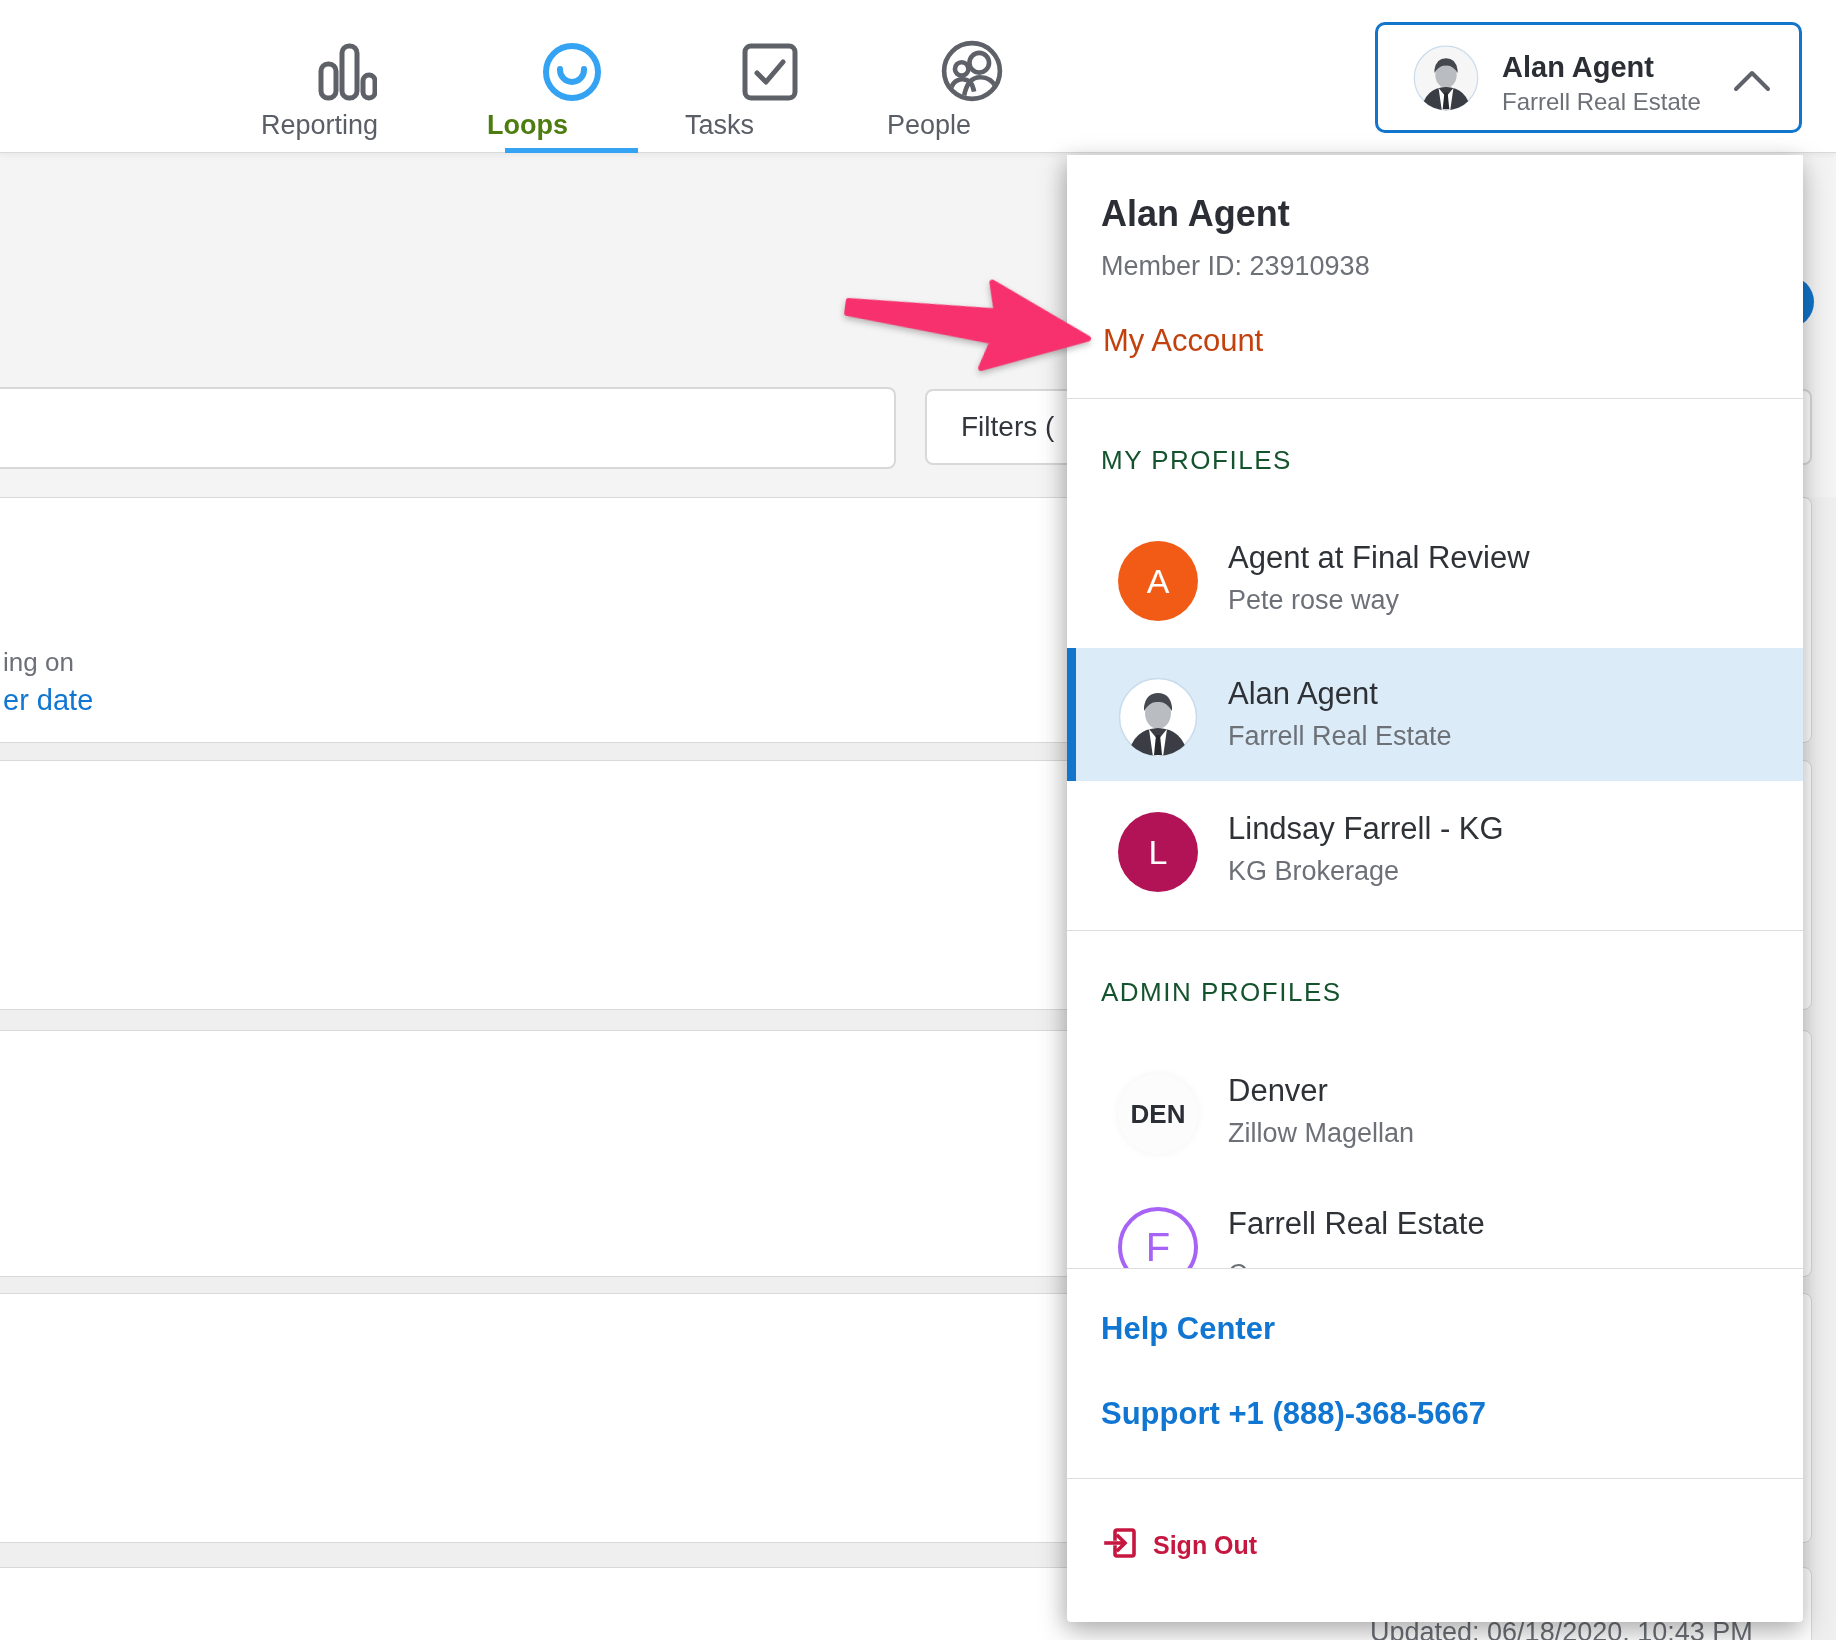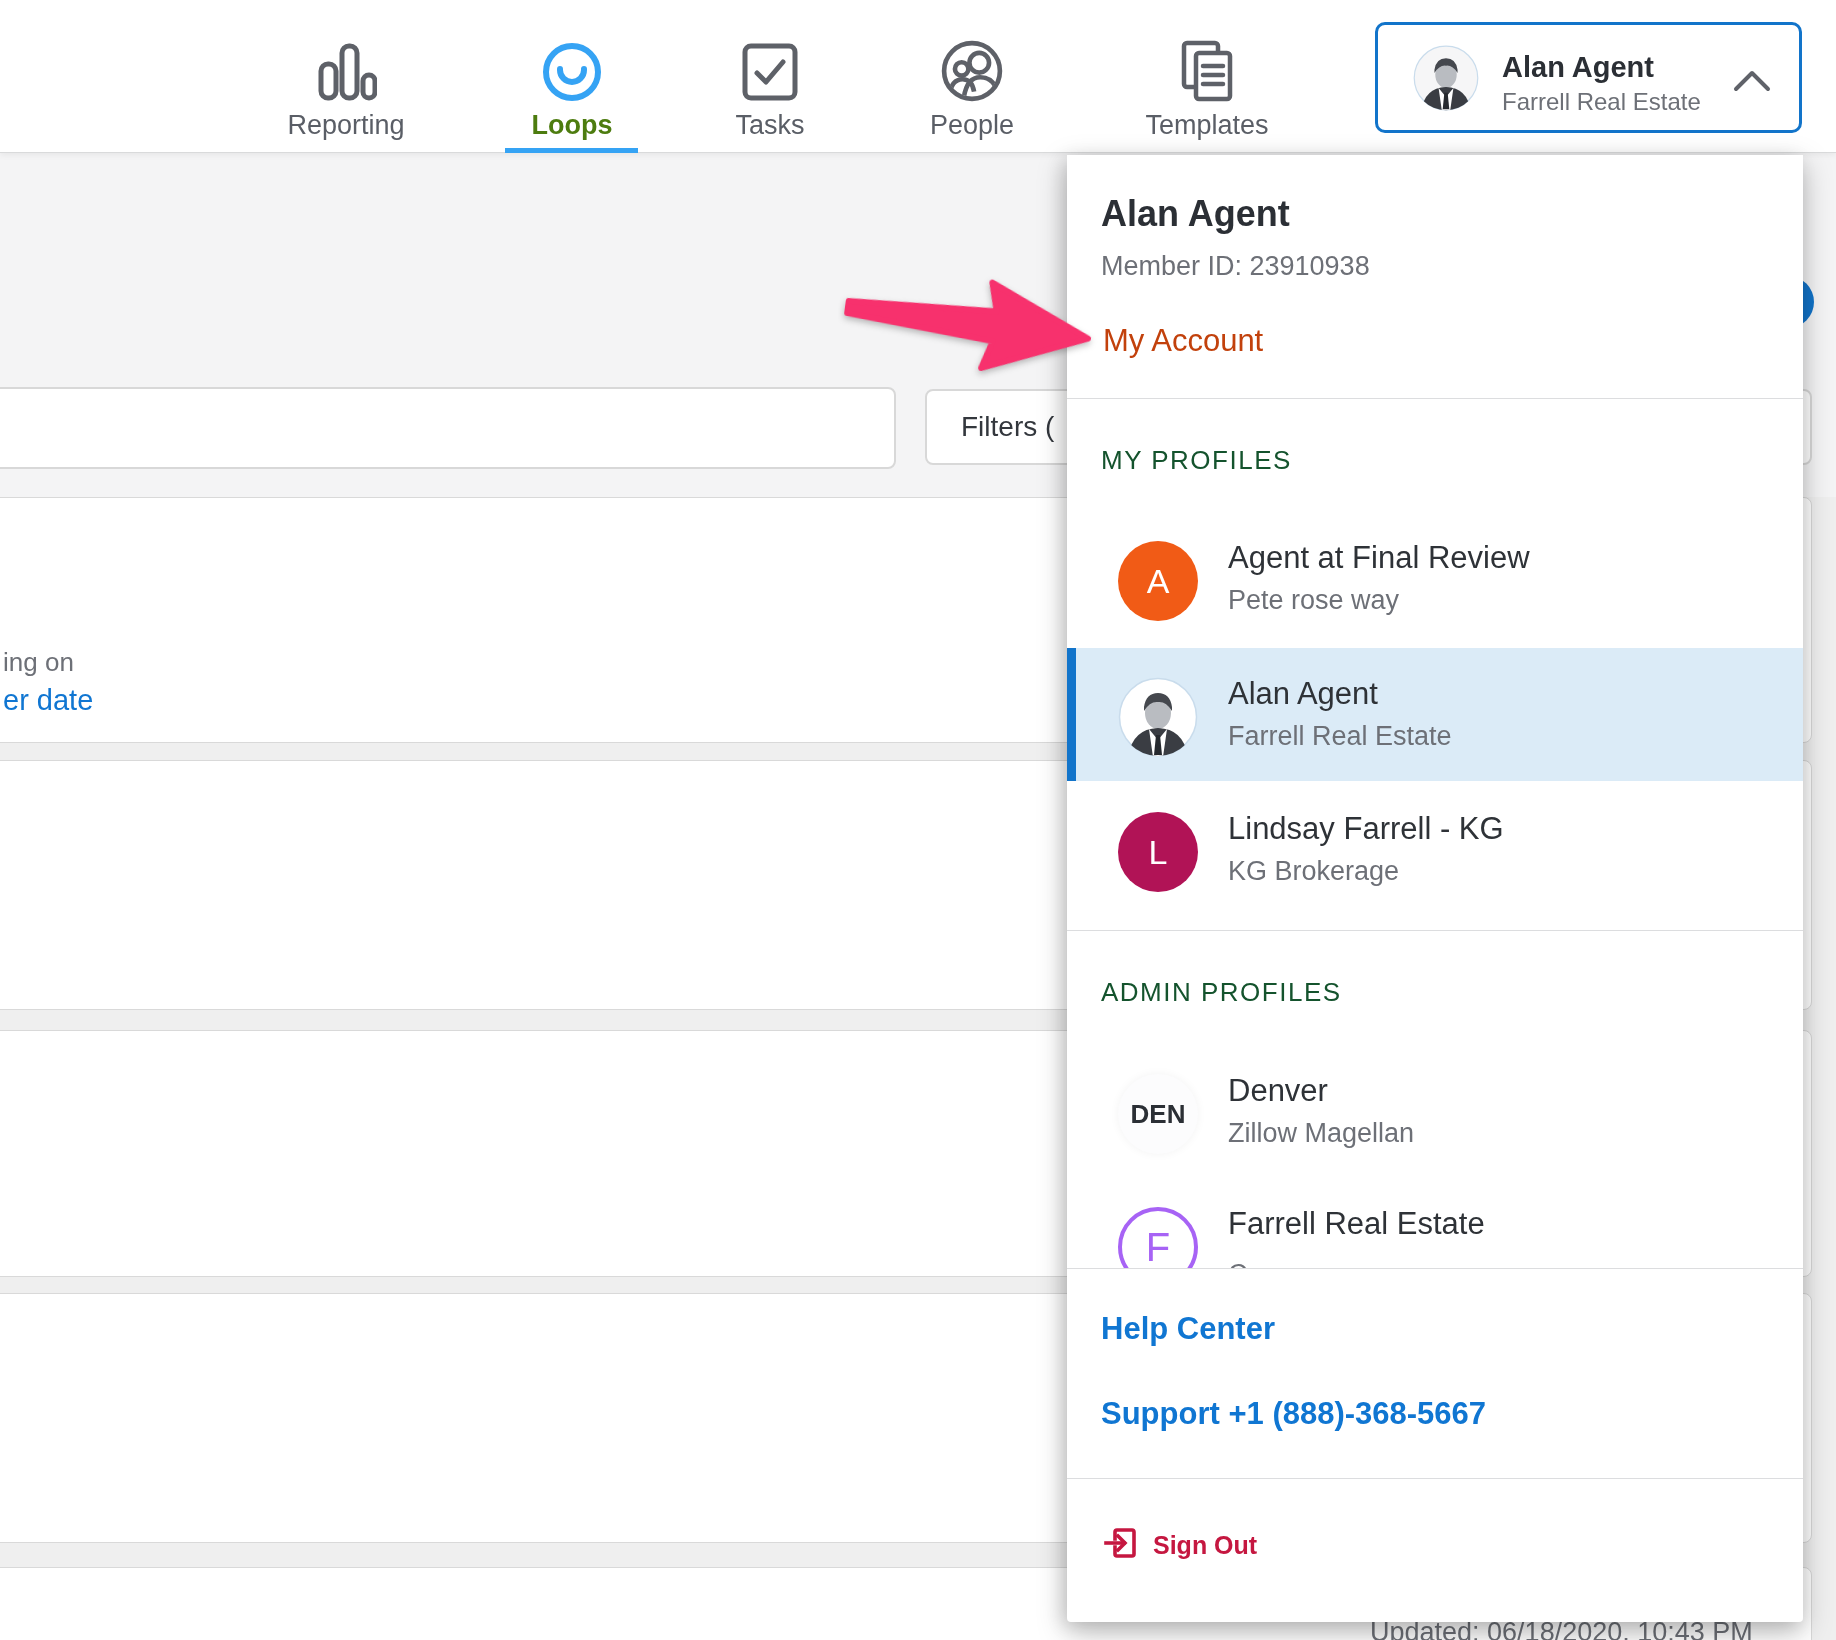--- a/index.html
+++ b/index.html
@@ -2,21 +2,21 @@
 <html><head>
 <meta charset="utf-8">
 <style>
   html,body{margin:0;padding:0;background:#e8e8e8;}
   *{box-sizing:border-box;font-family:"Liberation Sans","DejaVu Sans",sans-serif;}
   .stage{position:relative;width:1836px;height:1640px;overflow:hidden;background:#ffffff;}
 
   
   .navbar{position:absolute;left:0;top:0;width:1836px;height:153px;background:#fff;
           border-bottom:1px solid #d9dadb;box-shadow:0 2px 6px rgba(0,0,0,.06);z-index:5;}
-  .nav-item{position:absolute;top:40px;width:170px;text-align:center;cursor:pointer;}
+  .nav-item{position:absolute;top:40px;width:170px;text-align:left;cursor:pointer;}
   .nav-item .nav-icon{height:62px;display:flex;align-items:flex-end;justify-content:center;}
   .nav-label{margin-top:8px;font-size:27px;color:#5a5e66;}
   .nav-item.active .nav-label{color:#4d7c0f;font-weight:bold;}
   .loops-underline{position:absolute;left:505px;top:148px;width:133px;height:5px;background:#35a3f4;}
 
   .profile-btn{position:absolute;left:1375px;top:22px;width:427px;height:111px;background:#fff;
                border:3px solid #1274ca;border-radius:10px;z-index:6;cursor:pointer;}
   .pb-name{position:absolute;left:124px;top:26px;font-size:29px;font-weight:600;color:#2b2f35;}
   .pb-company{position:absolute;left:124px;top:63px;font-size:24px;color:#6d7077;}
   .pb-avatar{position:absolute;left:35px;top:20px;width:66px;height:66px;}
@@ -122,32 +122,20 @@
     </div>
     <div class="nav-item" style="left:685px;">
       <div class="nav-icon">
         <svg width="60" height="60" viewBox="0 0 60 60" fill="none" stroke="#5e6168" stroke-width="5" stroke-linecap="round" stroke-linejoin="round">
           <rect x="5" y="4" width="50" height="52" rx="6"></rect>
           <polyline points="17,31 26,40 43,20"></polyline>
         </svg>
       </div>
       <div class="nav-label">Tasks</div>
     </div>
-    <div class="nav-item" style="left:1122px;">
-      <div class="nav-icon">
-        <svg width="62" height="62" viewBox="0 0 62 62" fill="none" stroke="#5e6168" stroke-width="4.5" stroke-linecap="round">
-          <rect x="8" y="3" width="34" height="44" rx="3"></rect>
-          <rect x="20" y="13" width="34" height="46" rx="3" fill="#ffffff"></rect>
-          <line x1="27" y1="26" x2="47" y2="26"></line>
-          <line x1="27" y1="35" x2="47" y2="35"></line>
-          <line x1="27" y1="44" x2="47" y2="44"></line>
-        </svg>
-      </div>
-      <div class="nav-label">Templates</div>
-    </div>
     <div class="loops-underline"></div>
   </div>
 
   <div class="profile-btn">
     <div class="pb-avatar">
       <svg width="66" height="66" viewBox="0 0 80 80">
         <defs>
             <clipPath id="ac1">
               <circle cx="40" cy="40" r="39"></circle>
             </clipPath>

